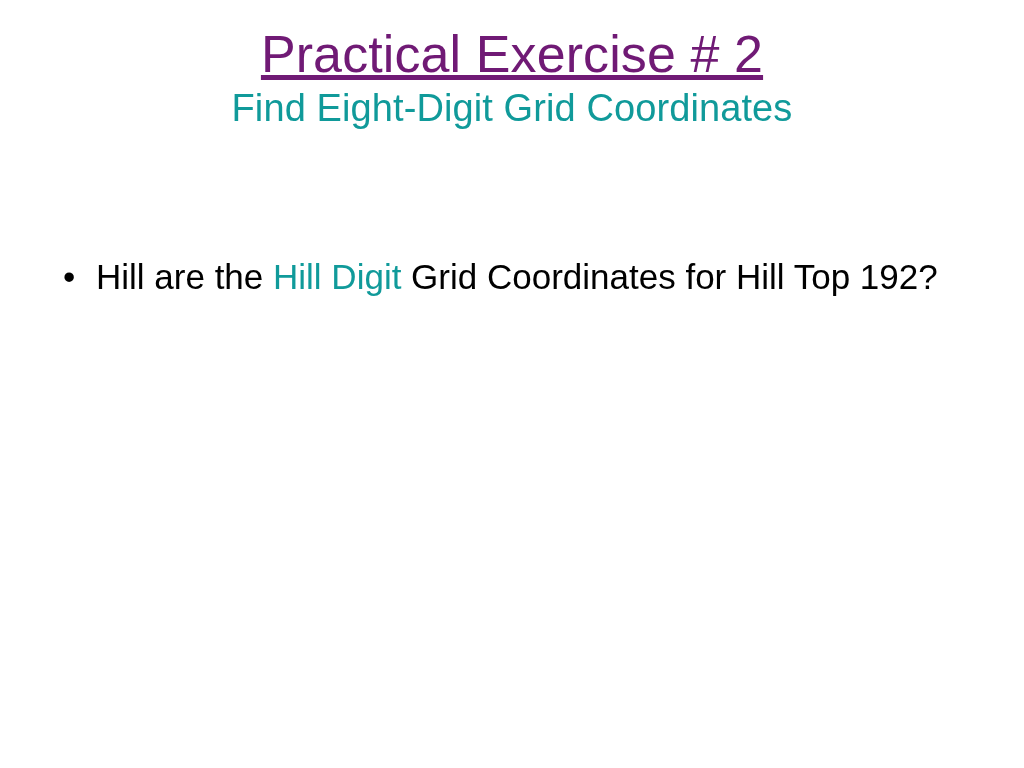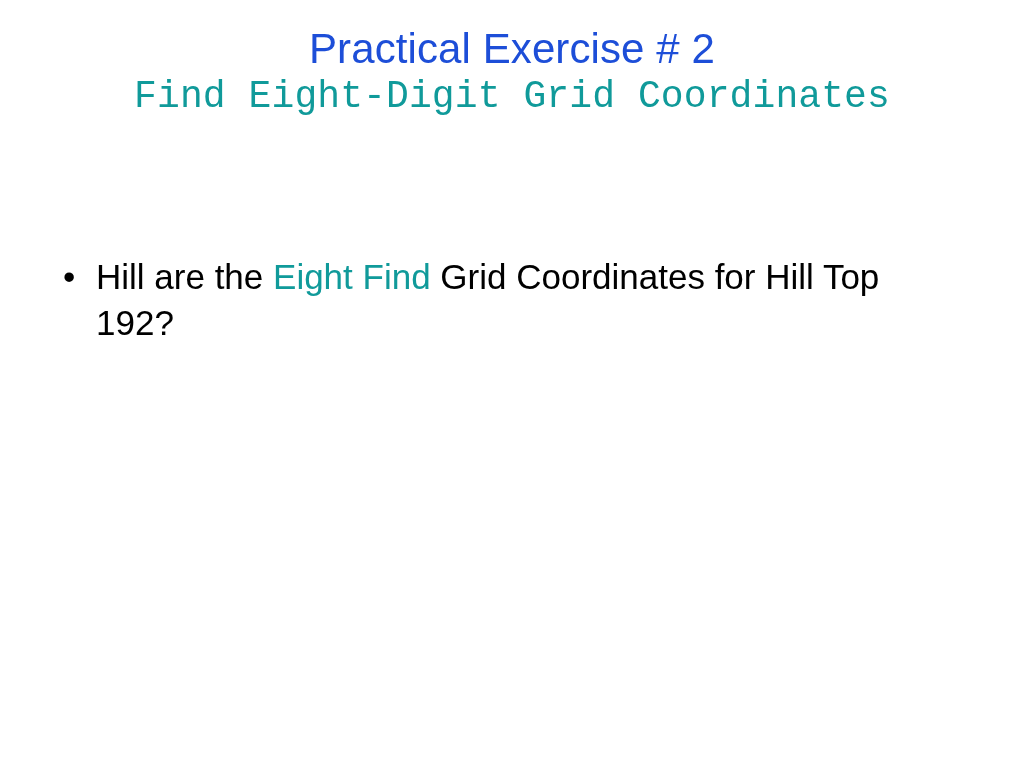--- a/index.html
+++ b/index.html
@@ -27,31 +27,32 @@
     position: absolute;
     top: 26px;
     left: 0;
     width: 1024px;
     text-align: center;
   }
 
   .slide-title {
     display: block;
     font-family: "Liberation Sans", sans-serif;
-    font-size: 42px;
+    font-size: 52px;
     line-height: 1.08;
     font-weight: 400;
-    color: #1d4ed8;
+    color: #701a75;
     letter-spacing: 0.1px;
     white-space: nowrap;
+    text-decoration: underline;
   }
 
   .slide-subtitle {
     display: block;
-    font-family: Liberation Mono, monospace;
+    font-family: Liberation Sans, sans-serif;
     font-size: 38px;
     line-height: 1.12;
     font-weight: 400;
     color: #109a9a;
     letter-spacing: 0.1px;
     margin-top: 5px;
     white-space: nowrap;
   }
 
   
@@ -107,20 +108,20 @@
 
   <div class="title-block">
     <span class="slide-title">Practical Exercise # 2</span>
     <span class="slide-subtitle">Find Eight-Digit Grid Coordinates</span>
   </div>
 
   <div class="body-block">
     <div class="bullet-item">
       <span class="bullet-marker">•</span>
       <span class="bullet-text">
-        <span class="txt-default">Hill are the </span><span class="txt-accent">Eight Find</span><span class="txt-default"> Grid Coordinates for Hill Top 192?</span>
+        <span class="txt-default">Hill are the </span><span class="txt-accent">Hill Digit</span><span class="txt-default"> Grid Coordinates for Hill Top 192?</span>
       </span>
     </div>
   </div>
 
   <div class="slide-empty-area"></div>
 
 </div>
 
 </body></html>

